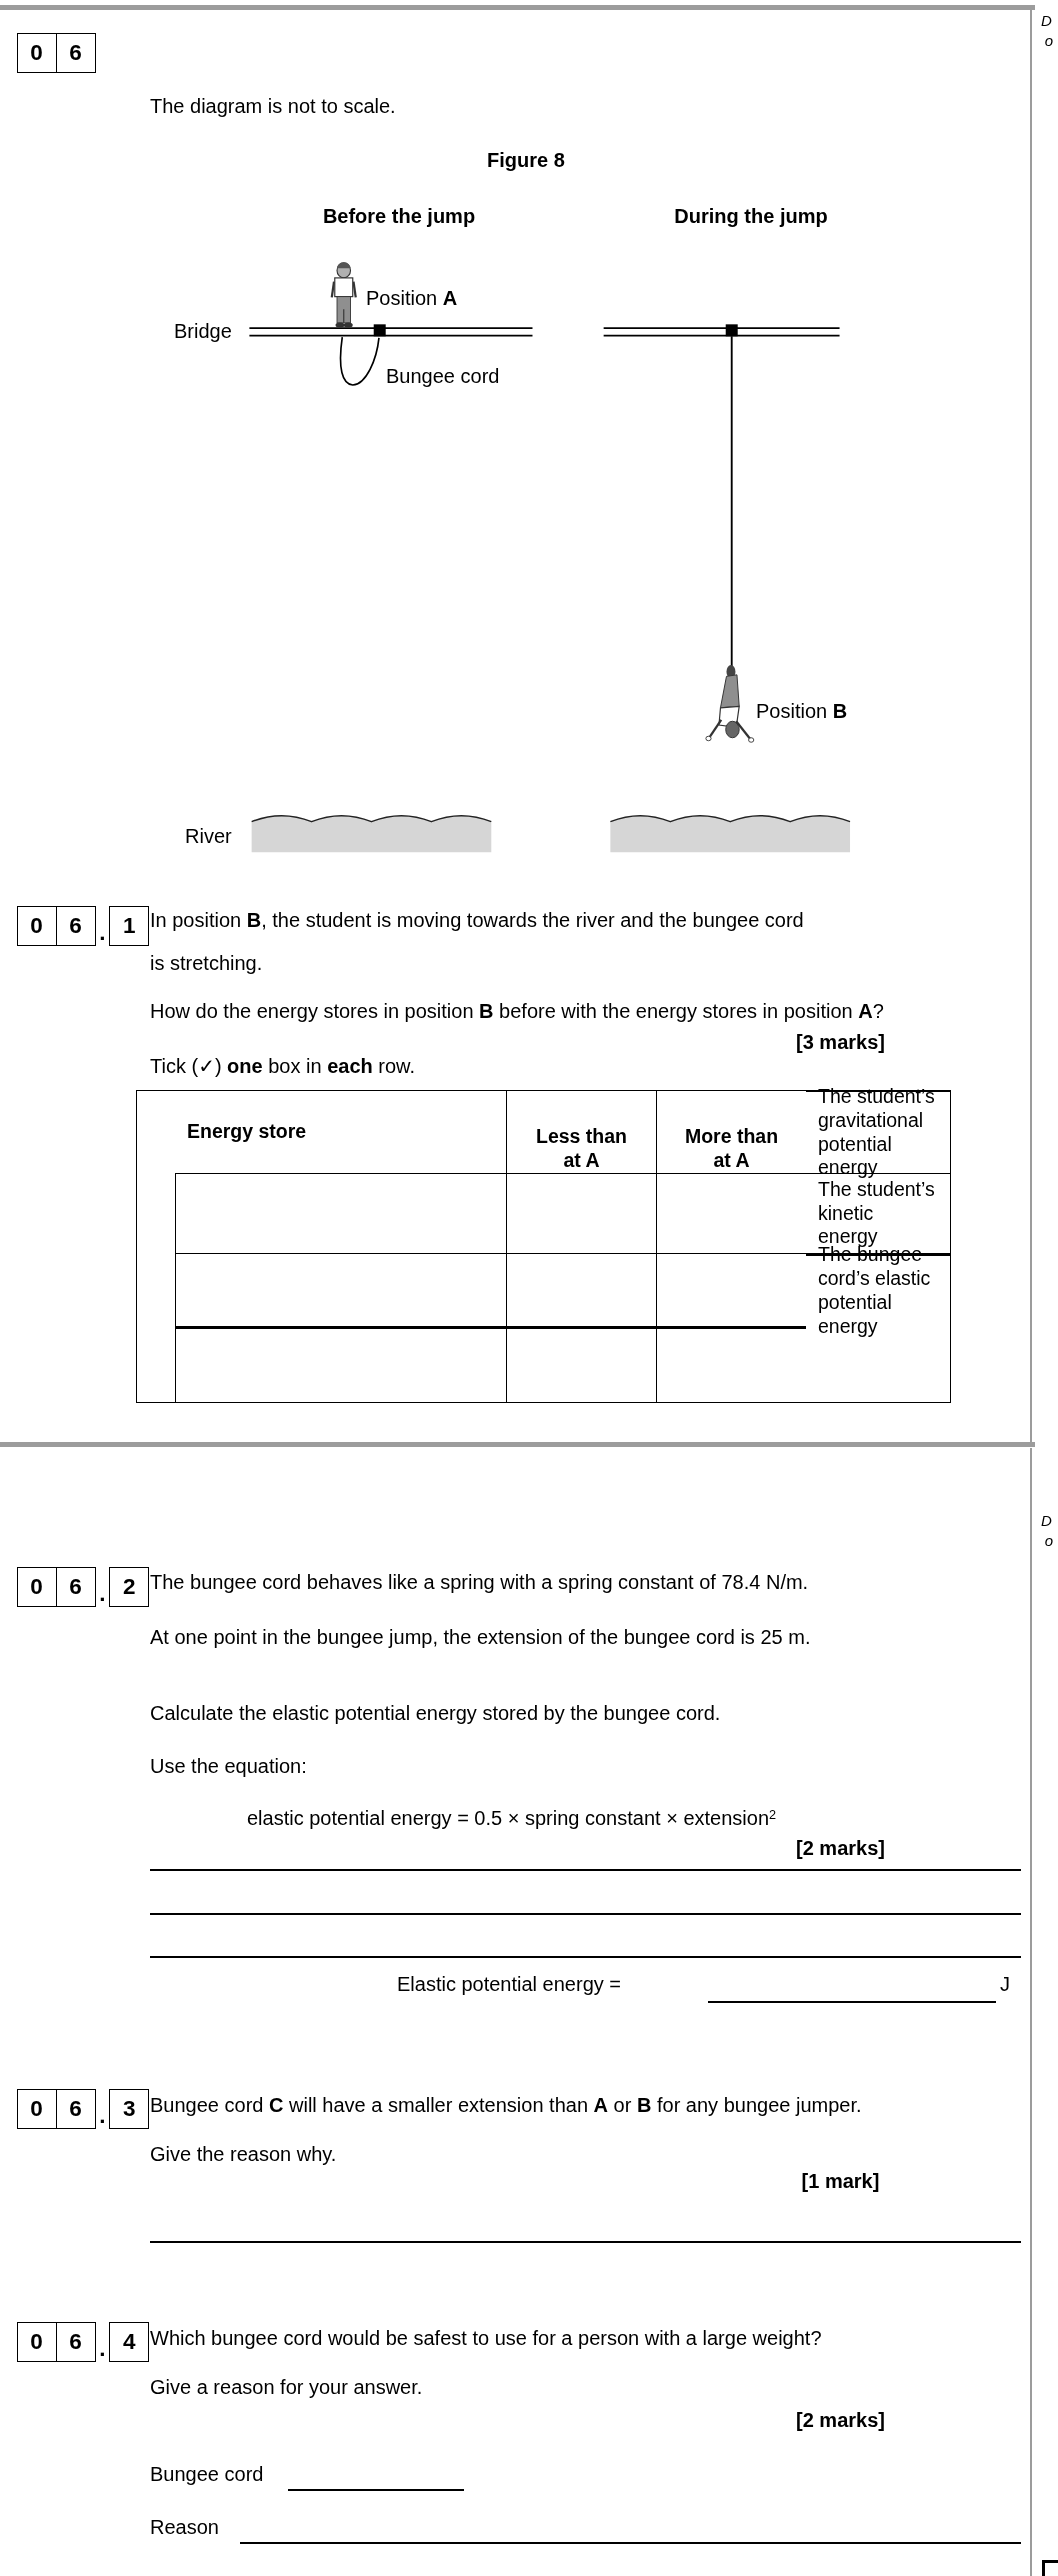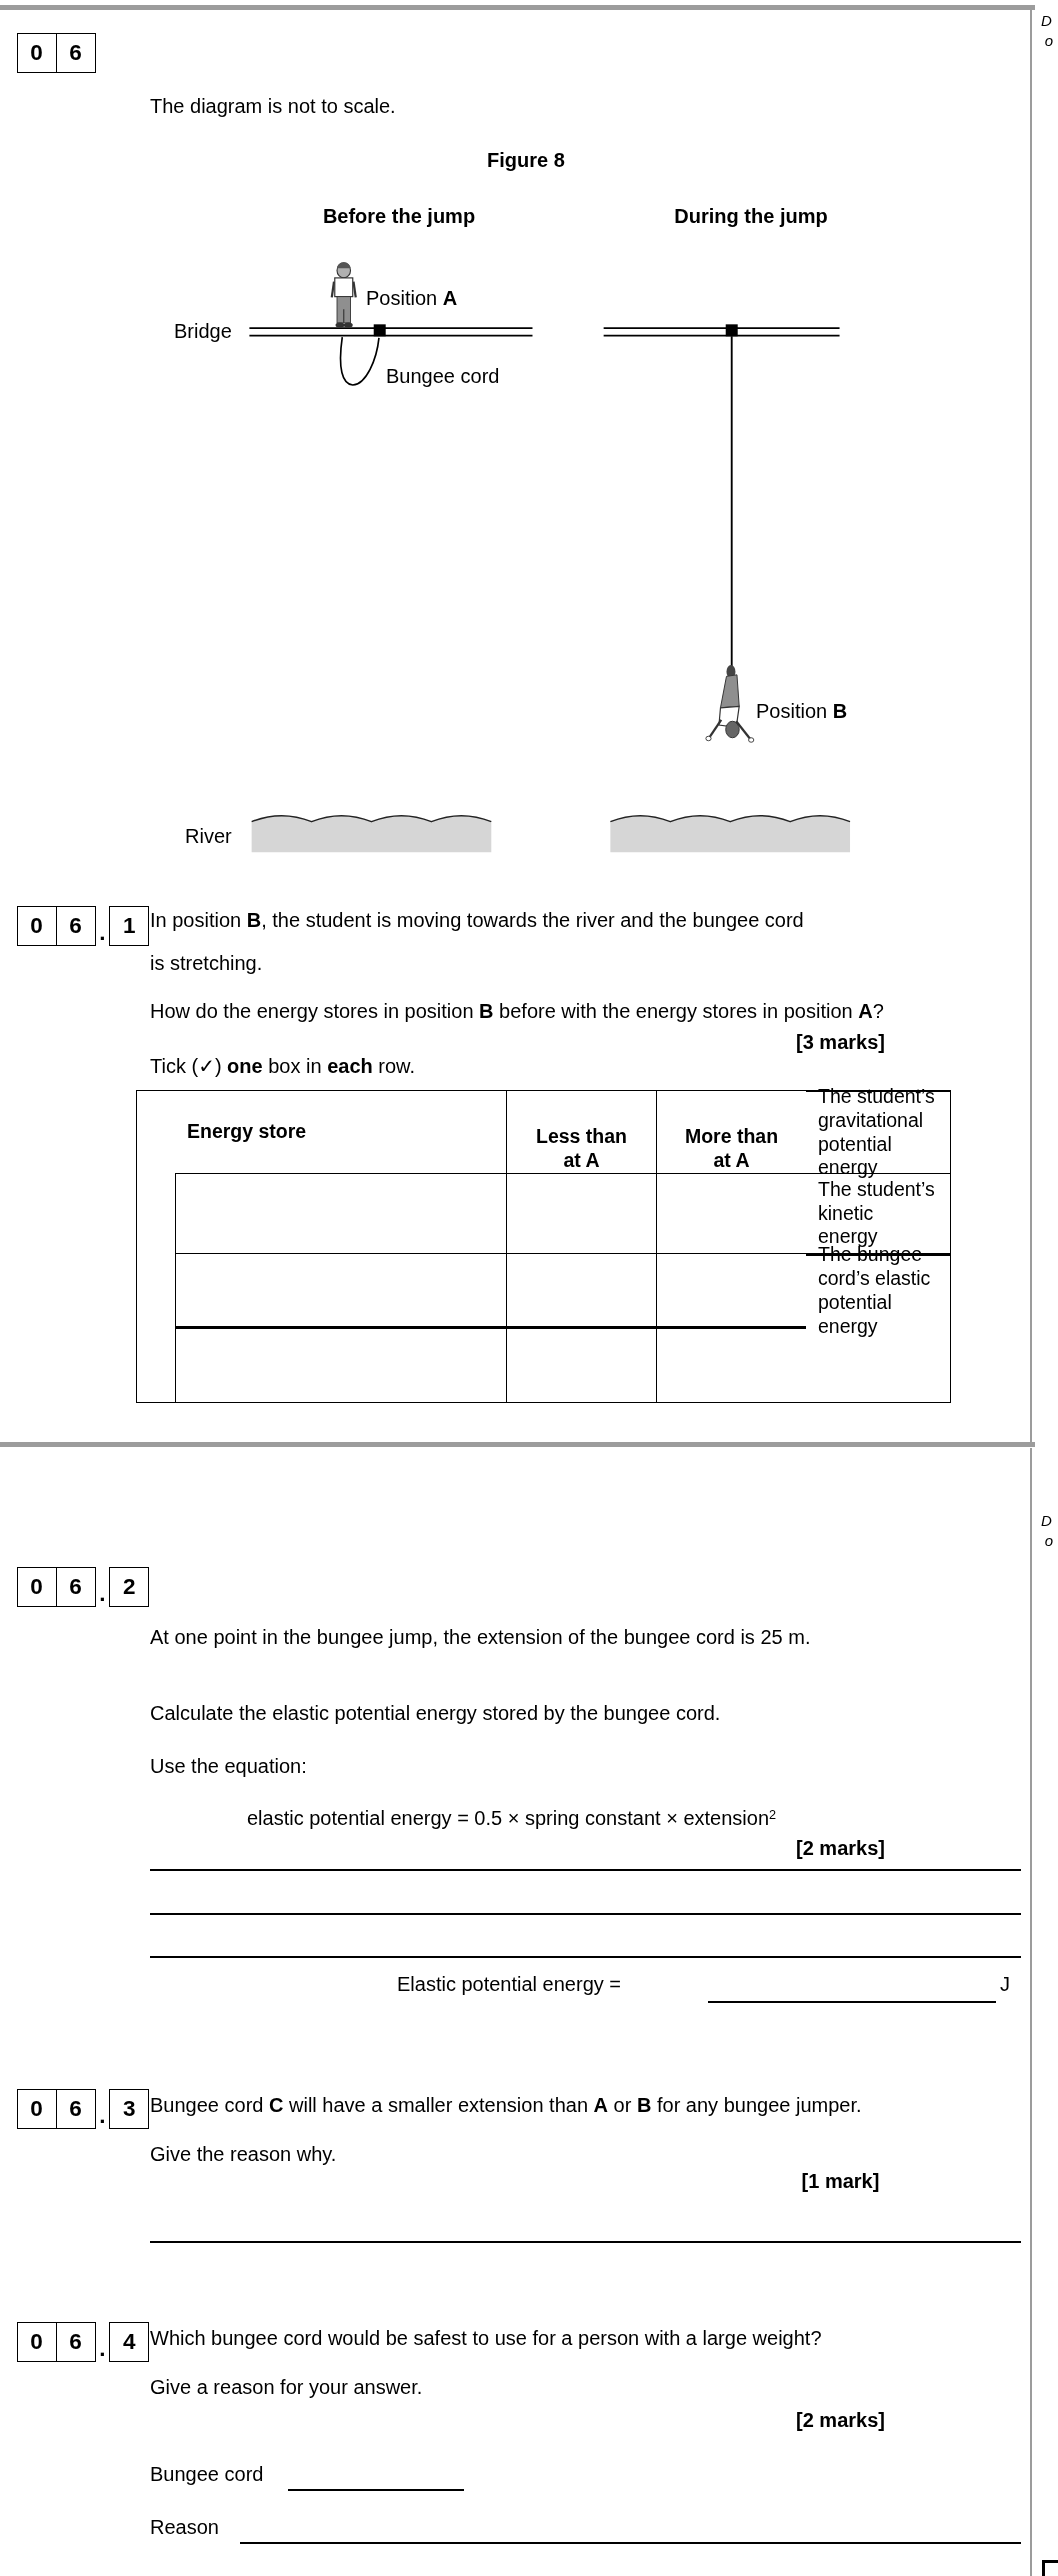--- a/index.html
+++ b/index.html
@@ -183,20 +183,21 @@
   <div class="abs qnum" style="left:16.5px;top:1567px;">
     <div class="qbox">
       <span class="qcell">0</span>
       <span class="qcell">6</span>
     </div>
     <span class="qdot">.</span>
     <div class="qbox">
       <span class="qcell">2</span>
     </div>
   </div>
+  <div class="abs t" style="left:150px;top:1570px;">The bungee cord behaves like a spring with a spring constant of 78.4 N/m.</div>
   <div class="abs t" style="left:150px;top:1625px;">At one point in the bungee jump, the extension of the bungee cord is 25 m.</div>
   <div class="abs t" style="left:150px;top:1701px;">Calculate the elastic potential energy stored by the bungee cord.</div>
   <div class="abs t" style="left:150px;top:1754px;">Use the equation:</div>
   <div class="abs t" style="left:247px;top:1806px;">
     <span>elastic potential energy = 0.5 × spring constant × extension</span><sup class="sq">2</sup>
   </div>
   <div class="abs t marks right" style="left:674px;top:1836px;width:333px;">[2 marks]</div>
   <div class="abs ansline" style="left:150px;top:1869px;width:871px;"></div>
   <div class="abs ansline" style="left:150px;top:1913px;width:871px;"></div>
   <div class="abs ansline" style="left:150px;top:1956px;width:871px;"></div>

